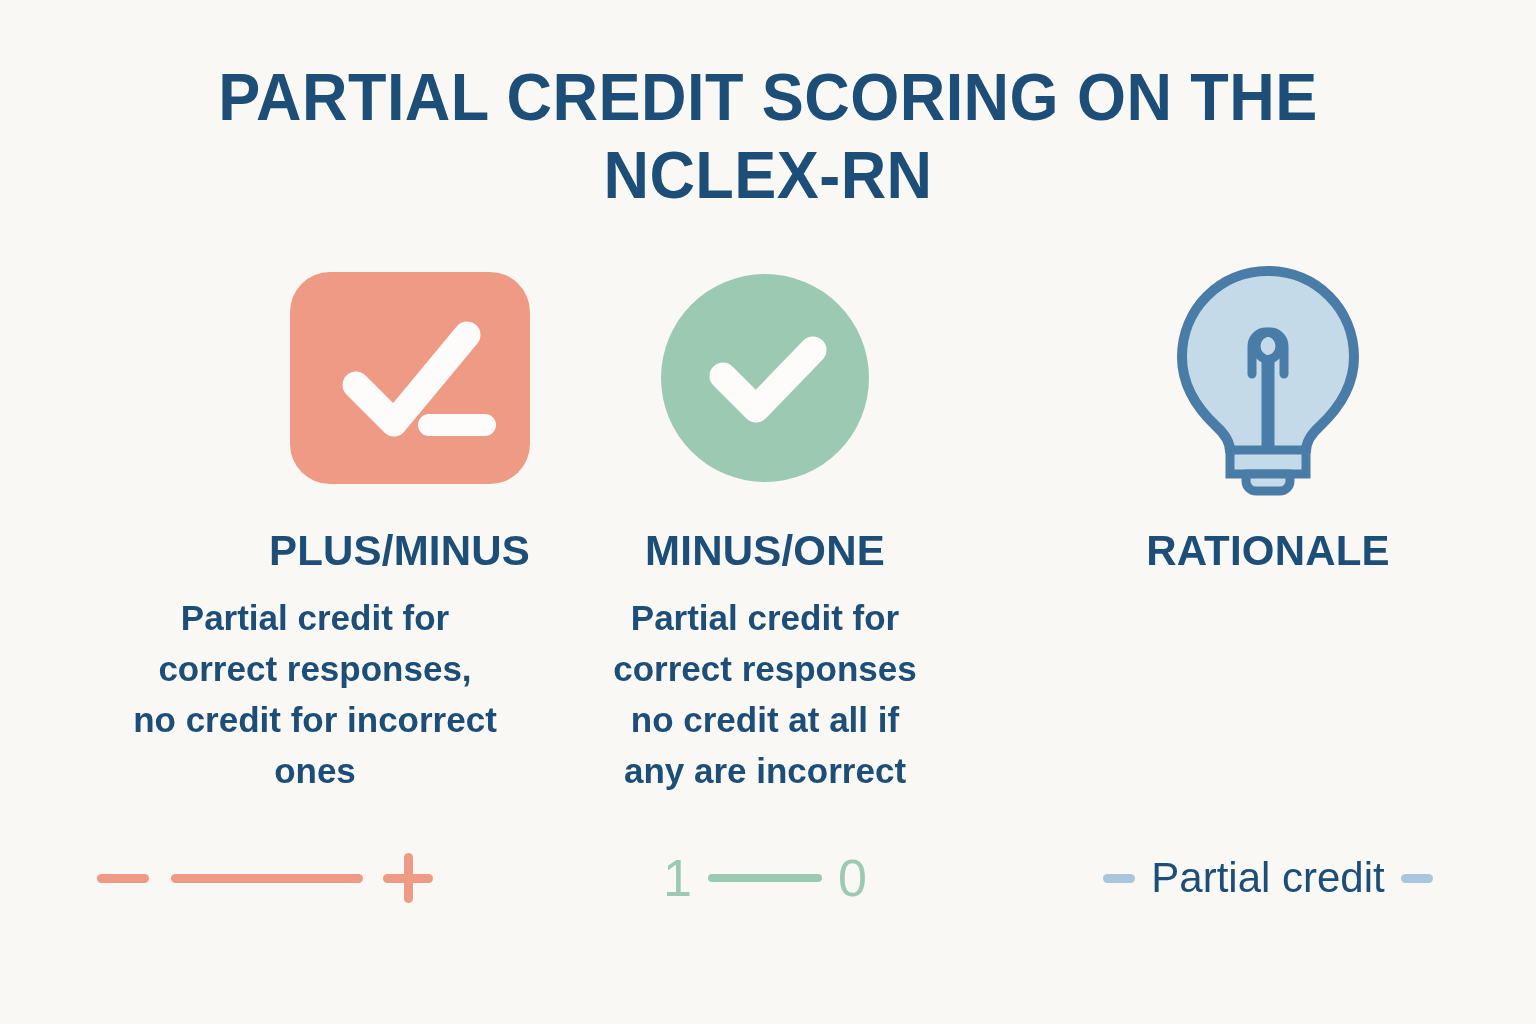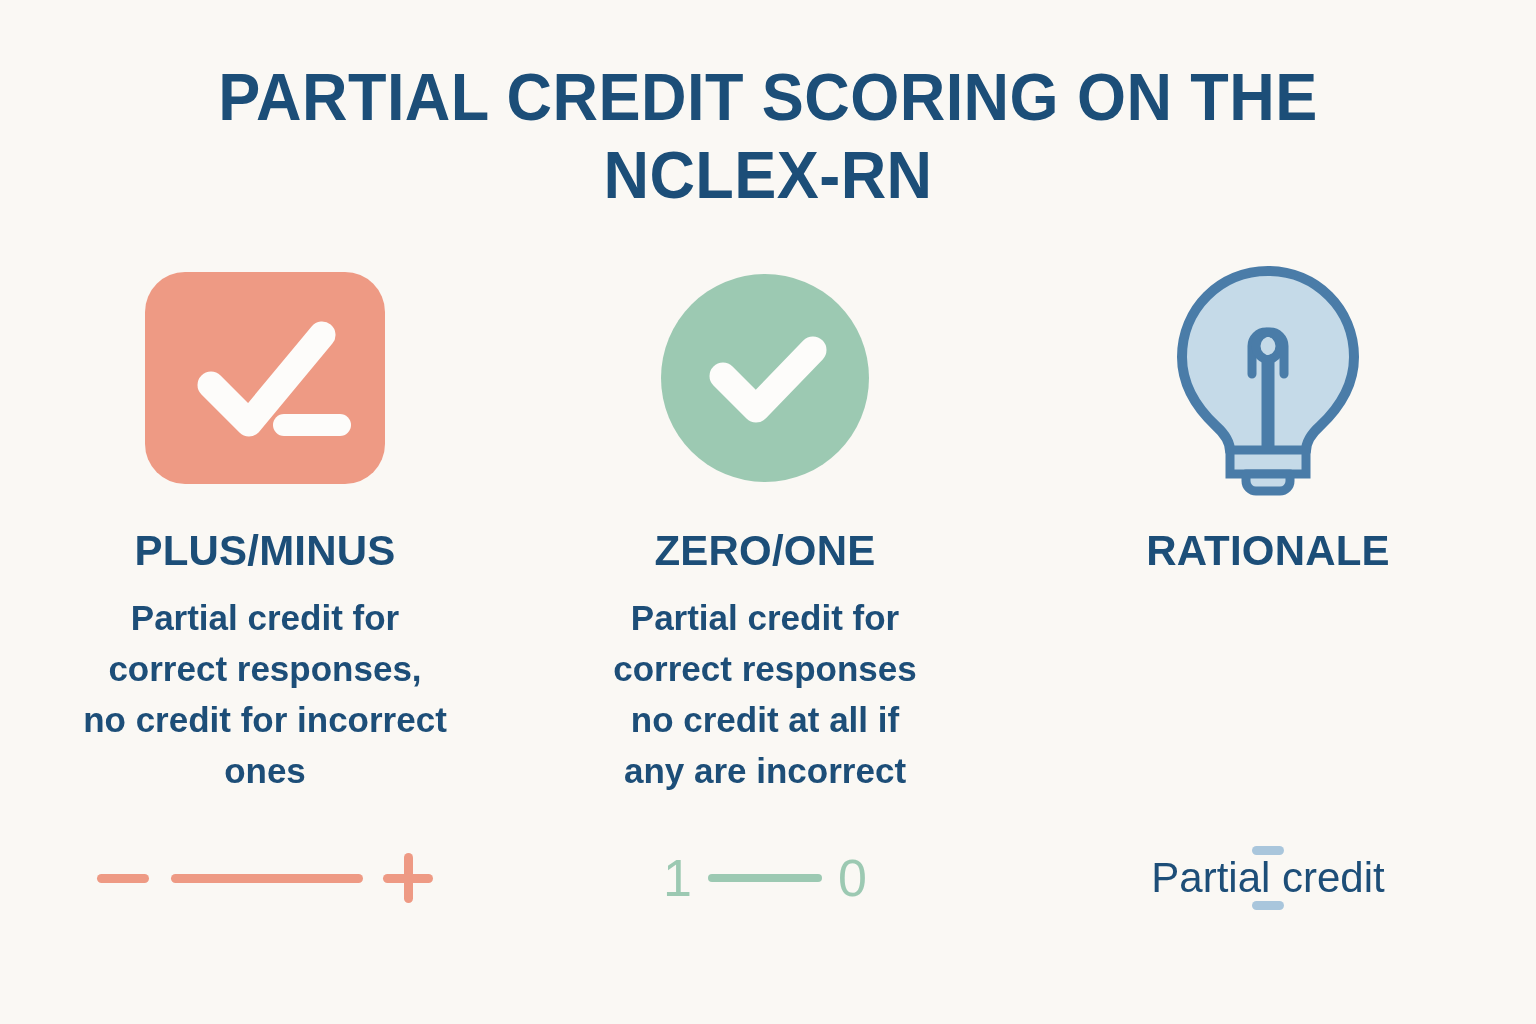--- a/index.html
+++ b/index.html
@@ -51,21 +51,21 @@
     flex-direction: row;
     align-items: flex-start;
     justify-content: flex-start;
   }
   .col {
     box-sizing: border-box;
     display: flex;
     flex-direction: column;
     align-items: center;
   }
-  .col-1 { width: 530px; padding-left: 0px; }
+  .col-1 { width: 530px; padding-left: 0px; align-items: flex-end; }
   .col-2 { width: 470px; }
   .col-3 { width: 536px; justify-content: space-between; }
 
   .icon-wrap {
     height: 240px;
     display: flex;
     align-items: center;
     justify-content: center;
   }
   .col-1 .icon-wrap { width: 240px; margin-left: 0px; }
@@ -104,21 +104,21 @@
     flex-direction: row;
   }
   .footer-cell {
     display: flex;
     align-items: center;
     justify-content: center;
     height: 64px;
   }
   .fc-1 { width: 530px; }
   .fc-2 { width: 470px; }
-  .fc-3 { width: 536px; flex-direction: column; }
+  .fc-3 { width: 536px; }
 
   .bar {
     display: inline-block;
     border-radius: 6px;
   }
   .minus-sm {
     width: 52px; height: 9px;
     background: #ee9a84;
     margin-right: 22px;
   }
@@ -194,21 +194,21 @@
 ones</div>
     </div>
 
     <div class="col col-2">
       <div class="icon-wrap">
         <svg width="220" height="220" viewBox="0 0 220 220">
           <circle cx="110" cy="110" r="104" fill="#9cc9b2"></circle>
           <path d="M68 108 L101 141 L158 82" fill="none" stroke="#fdfcfa" stroke-width="27" stroke-linecap="round" stroke-linejoin="round"></path>
         </svg>
       </div>
-      <div class="heading">ZERO/ONE</div>
+      <div class="heading">MINUS/ONE</div>
       <div class="body-text">Partial credit for
 correct responses
 no credit at all if
 any are incorrect</div>
     </div>
 
     <div class="col col-3">
       <div class="icon-wrap">
         <svg width="200" height="235" viewBox="0 0 200 235">
           <path d="M100 10

